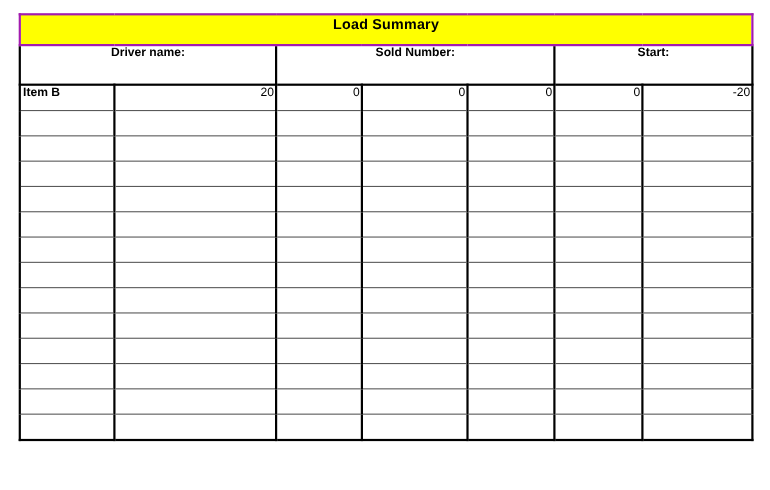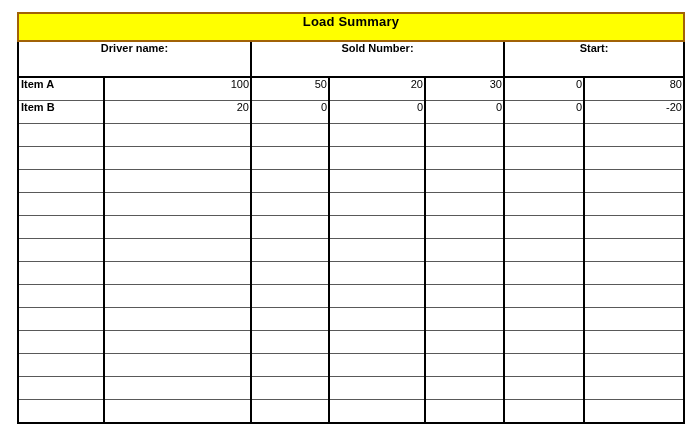--- a/index.html
+++ b/index.html
@@ -31,21 +31,21 @@
     padding: 0;
     margin: 0;
     vertical-align: top;
     overflow: hidden;
     white-space: nowrap;
   }
 
   
   td.title-cell {
     background: #FFFF00;
-    border: 2px solid #a16207;
+    border: 2px solid #a21caf;
     text-align: center;
     vertical-align: middle;
     font-weight: bold;
     font-size: 13px;
     height: 26px;
     letter-spacing: .2px;
   }
 
   
   td.info-cell {
@@ -123,29 +123,20 @@
         <td class="title-cell" colspan="7">Load Summary</td>
       </tr>
 
       <tr>
         <td class="info-cell" colspan="2">Driver name:</td>
         <td class="info-cell" colspan="3">Sold Number:</td>
         <td class="info-cell" colspan="2">Start:</td>
       </tr>
 
 
-      <tr class="first-body-row">
-        <td class="body-cell label">Item A</td>
-        <td class="body-cell num">100</td>
-        <td class="body-cell num">50</td>
-        <td class="body-cell num">20</td>
-        <td class="body-cell num">30</td>
-        <td class="body-cell num">0</td>
-        <td class="body-cell num">80</td>
-      </tr>
       <tr>
         <td class="body-cell label">Item B</td>
         <td class="body-cell num">20</td>
         <td class="body-cell num">0</td>
         <td class="body-cell num">0</td>
         <td class="body-cell num">0</td>
         <td class="body-cell num">0</td>
         <td class="body-cell num">-20</td>
       </tr>
       <tr>

